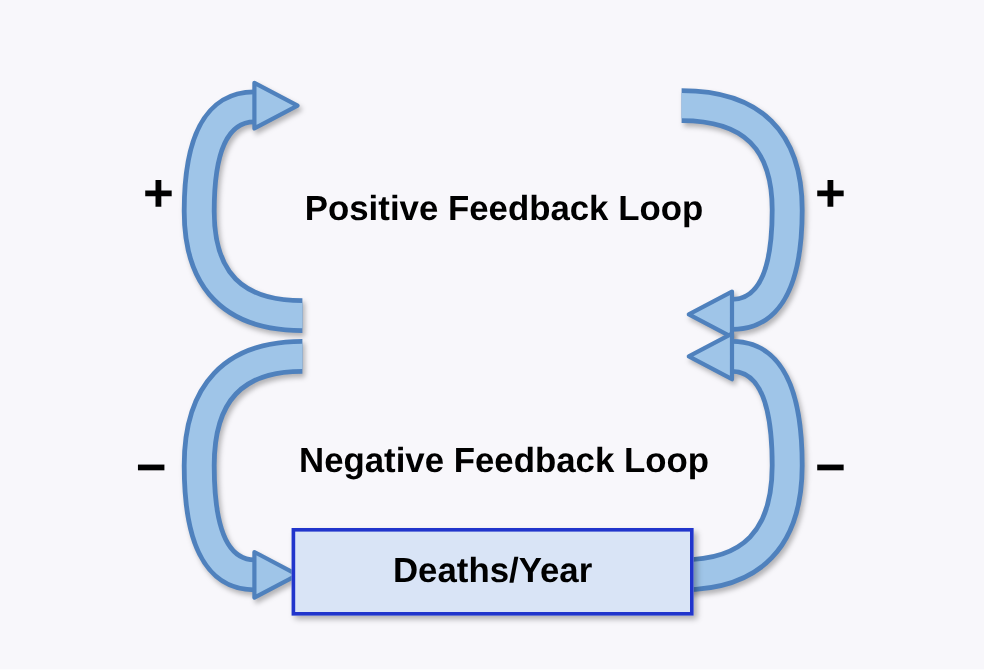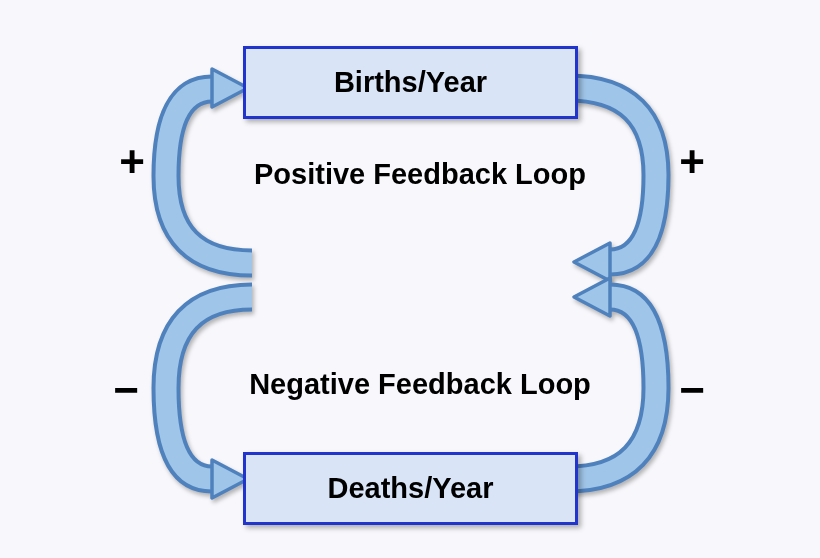--- a/index.html
+++ b/index.html
@@ -102,26 +102,23 @@
       <polygon class="head" points="212,460 248,479 212,498"></polygon>
     </g>
 
     <g class="arrow">
       <path class="band-under" d="M 568 479 Q 656 479 656 388 Q 656 297 610 297"></path>
       <path class="band-over" d="M 568 479 Q 656 479 656 388 Q 656 297 610 297"></path>
       <polygon class="head" points="610,278 574,297 610,316"></polygon>
     </g>
   </svg>
 
-  <div class="node" style="top:46px">
-    <span class="node-label">Births/Year</span>
-  </div>
 
 
-  <div class="node" style="top:452px">
+  <div class="node" style="top:440px">
     <span class="node-label">Deaths/Year</span>
   </div>
 
   <div class="loop-label" style="top:158px">Positive Feedback Loop</div>
 
   <div class="loop-label" style="top:368px">Negative Feedback Loop</div>
 
   <span class="sign" style="left:108px;top:140px">+</span>
 
   <span class="sign" style="left:668px;top:140px">+</span>

